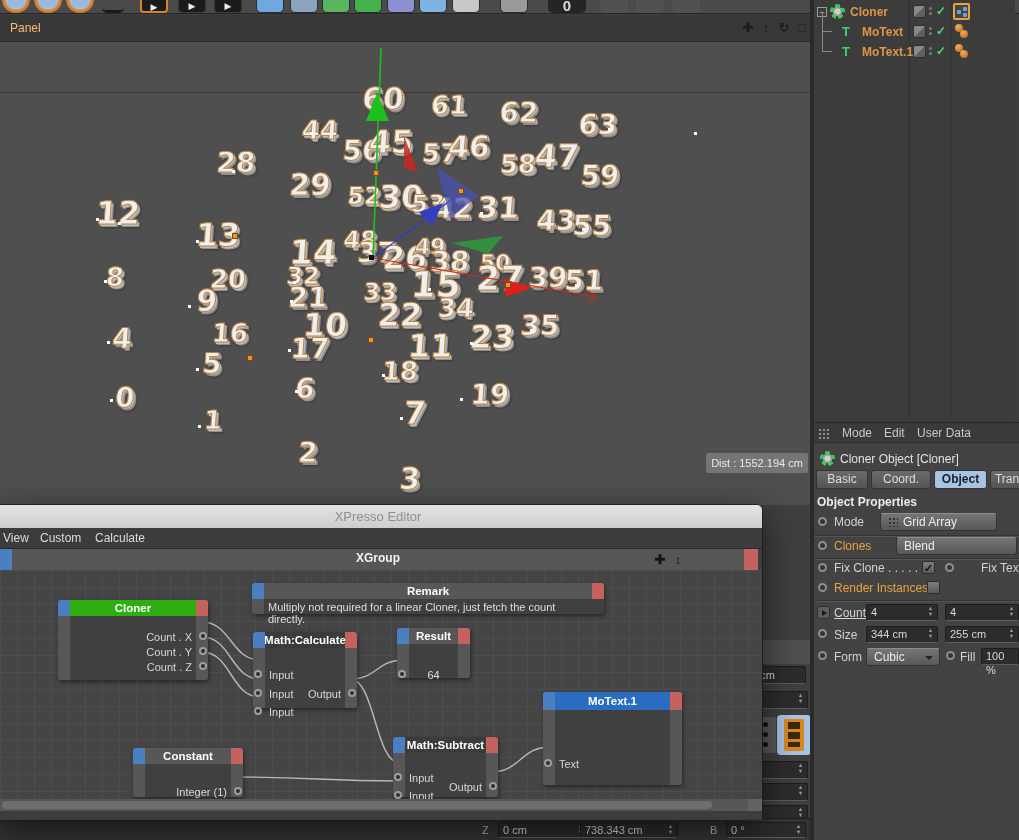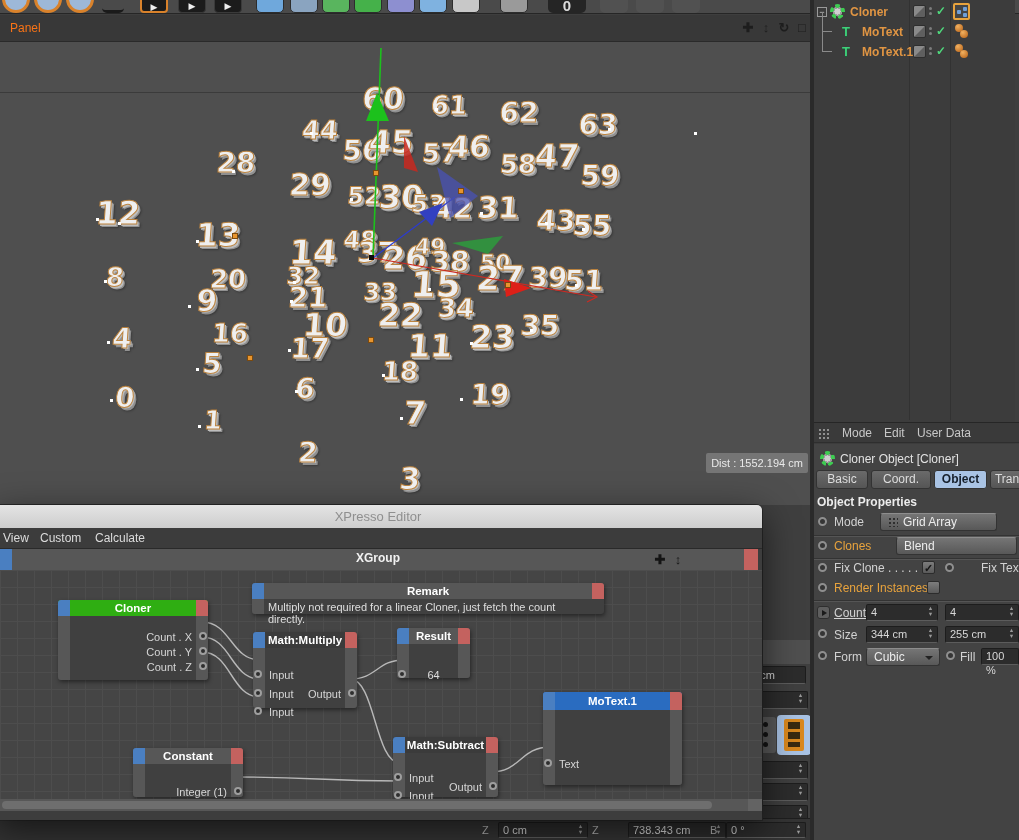--- a/index.html
+++ b/index.html
@@ -11,21 +11,21 @@
   #toolbar{position:absolute;left:0;top:0;width:1019px;height:14px;background:#4a4a4a;border-bottom:1px solid #262626;overflow:hidden;}
   .tb-ic{position:absolute;top:-15px;width:28px;height:28px;border-radius:5px;}
   .tb-circle{border-radius:50%;border:3px solid #d9822b;background:#9db8d8;}
   .tb-play{background:#1b1b1b;border:1px solid #3a3a3a;border-radius:4px;color:#eee;font-size:9px;text-align:center;line-height:40px;}
   .tb-play.sel{border:2px solid #d9822b;}
   .tb-zero{background:#252525;border-radius:5px;color:#dcdcdc;font-weight:bold;font-size:15px;text-align:center;line-height:42px;width:38px;}
   .tb-dis{background:#565656;opacity:.6;border-radius:5px;}
 
   
   #panelbar{position:absolute;left:0;top:15px;width:810px;height:27px;background:#383838;border-bottom:1px solid #2a2a2a;}
-  #panelbar .title{position:absolute;left:10px;top:6px;font-size:12px;color:#f97316;}
+  #panelbar .title{position:absolute;left:10px;top:6px;font-size:12px;color:#fdba74;}
   .nav-ic{position:absolute;top:4px;width:16px;height:18px;color:#1d1d1d;font-size:13px;text-align:center;line-height:18px;font-weight:bold;}
 
   
   #viewport{position:absolute;left:0;top:42px;width:810px;height:463px;background:#4f4f4f;overflow:hidden;}
   #vp-line{position:absolute;left:0;top:50px;width:810px;height:1px;background:#3b3b3b;}
   .clone{position:absolute;font-family:"DejaVu Sans",sans-serif;font-weight:bold;color:#efefef;
      -webkit-text-stroke:1px rgba(186,128,56,.95);
      text-shadow:1.5px 1.5px 0 #bdbdbd,3px 3px 0 #909090,4px 4px 2px rgba(30,30,30,.45);
      transform:translate(-50%,-50%) skewX(-4deg);white-space:nowrap;z-index:2;}
   .vdot{position:absolute;width:3px;height:3px;background:#fff;z-index:2;}
@@ -302,21 +302,21 @@
     </div>
   <div class="abs field" style="left:-20px;top:300px;width:68px;height:18px;">
       <span class="stepper"></span>
     </div>
 </div>
 
 <div id="bottombar">
     <span class="co-label" style="left: 482px;">Z</span>
     <div class="field co-field" style="left: 498px; width: 90px;"><span>0 cm</span><span class="stepper"></span></div>
     <span class="co-label" style="left: 592px;">Z</span>
-    <div class="field co-field" style="left: 628px; width: 98px;"><span>738.343 cm</span><span class="stepper"></span></div>
+    <div class="field co-field" style="left: 580px; width: 98px;"><span>738.343 cm</span><span class="stepper"></span></div>
     <span class="co-label" style="left: 710px;">B</span>
     <div class="field co-field" style="left: 726px; width: 80px;"><span>0 °</span><span class="stepper"></span></div>
   </div>
 
 <div id="rightpanel">
   <div id="om">
     <div class="om-colline" style="left:95px;"></div>
     <div class="om-colline" style="left:136px;"></div>
   <div class="om-row" style="top: 2px;">
         <div class="om-expand">−</div>
@@ -472,21 +472,21 @@
         <div class="gut l" style="top: 16px;"></div>
         <div class="gut r" style="top: 16px;"></div>
         <div class="port" style="top: 32px; right: 1px;"></div>
         <div class="n-row" style="top: 31px; right: 16px;">Count . X</div>
         <div class="port" style="top: 47px; right: 1px;"></div>
         <div class="n-row" style="top: 46px; right: 16px;">Count . Y</div>
         <div class="port" style="top: 62px; right: 1px;"></div>
         <div class="n-row" style="top: 61px; right: 16px;">Count . Z</div>
       </div>
       <div class="node" style="left: 253px; top: 62px; width: 104px; height: 76px;">
-        <div class="n-title" style="background: rgb(59, 59, 59); height: 16px; line-height: 16px;">Math:Multiply</div>
+        <div class="n-title" style="background: rgb(59, 59, 59); height: 16px; line-height: 16px;">Math:Calculate</div>
         <div class="n-cl" style="height: 16px;"></div>
         <div class="n-cr" style="height: 16px;"></div>
         <div class="gut l" style="top: 16px;"></div>
         <div class="gut r" style="top: 16px;"></div>
         <div class="port" style="top: 38px; left: 1px;"></div>
         <div class="n-row" style="top: 37px; left: 16px;">Input</div>
         <div class="port" style="top: 57px; left: 1px;"></div>
         <div class="n-row" style="top: 56px; left: 16px;">Input</div>
         <div class="port" style="top: 57px; right: 1px;"></div>
         <div class="n-row" style="top: 56px; right: 16px;">Output</div>

